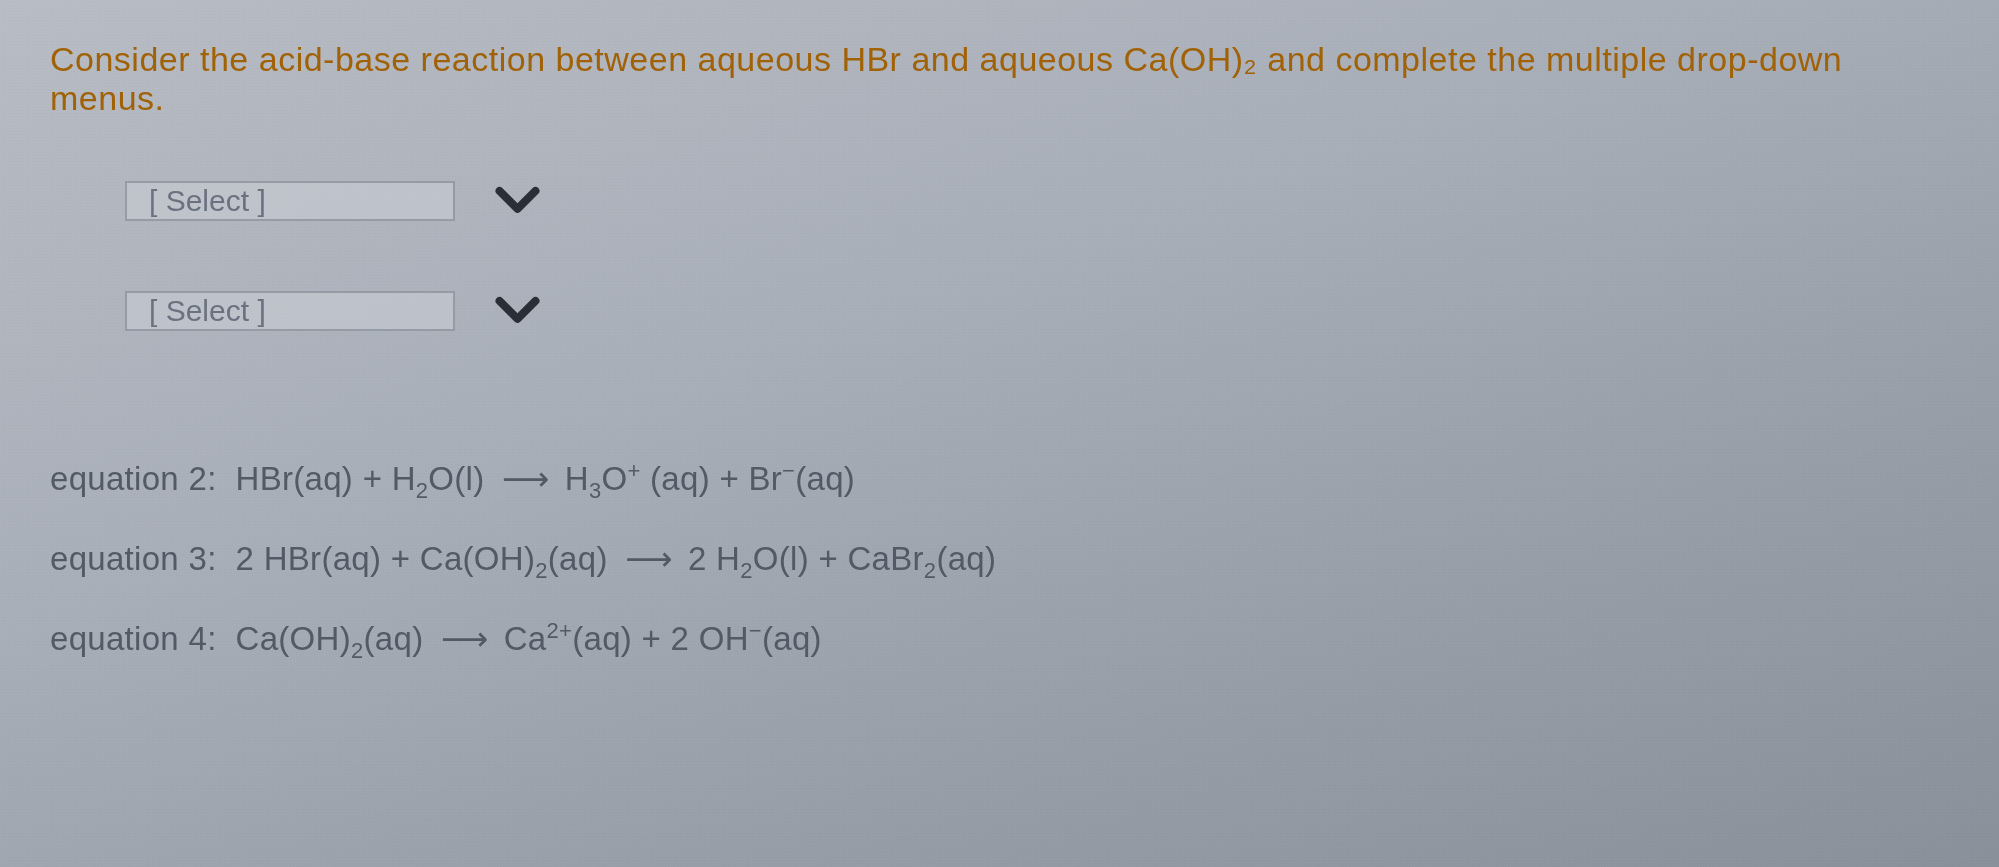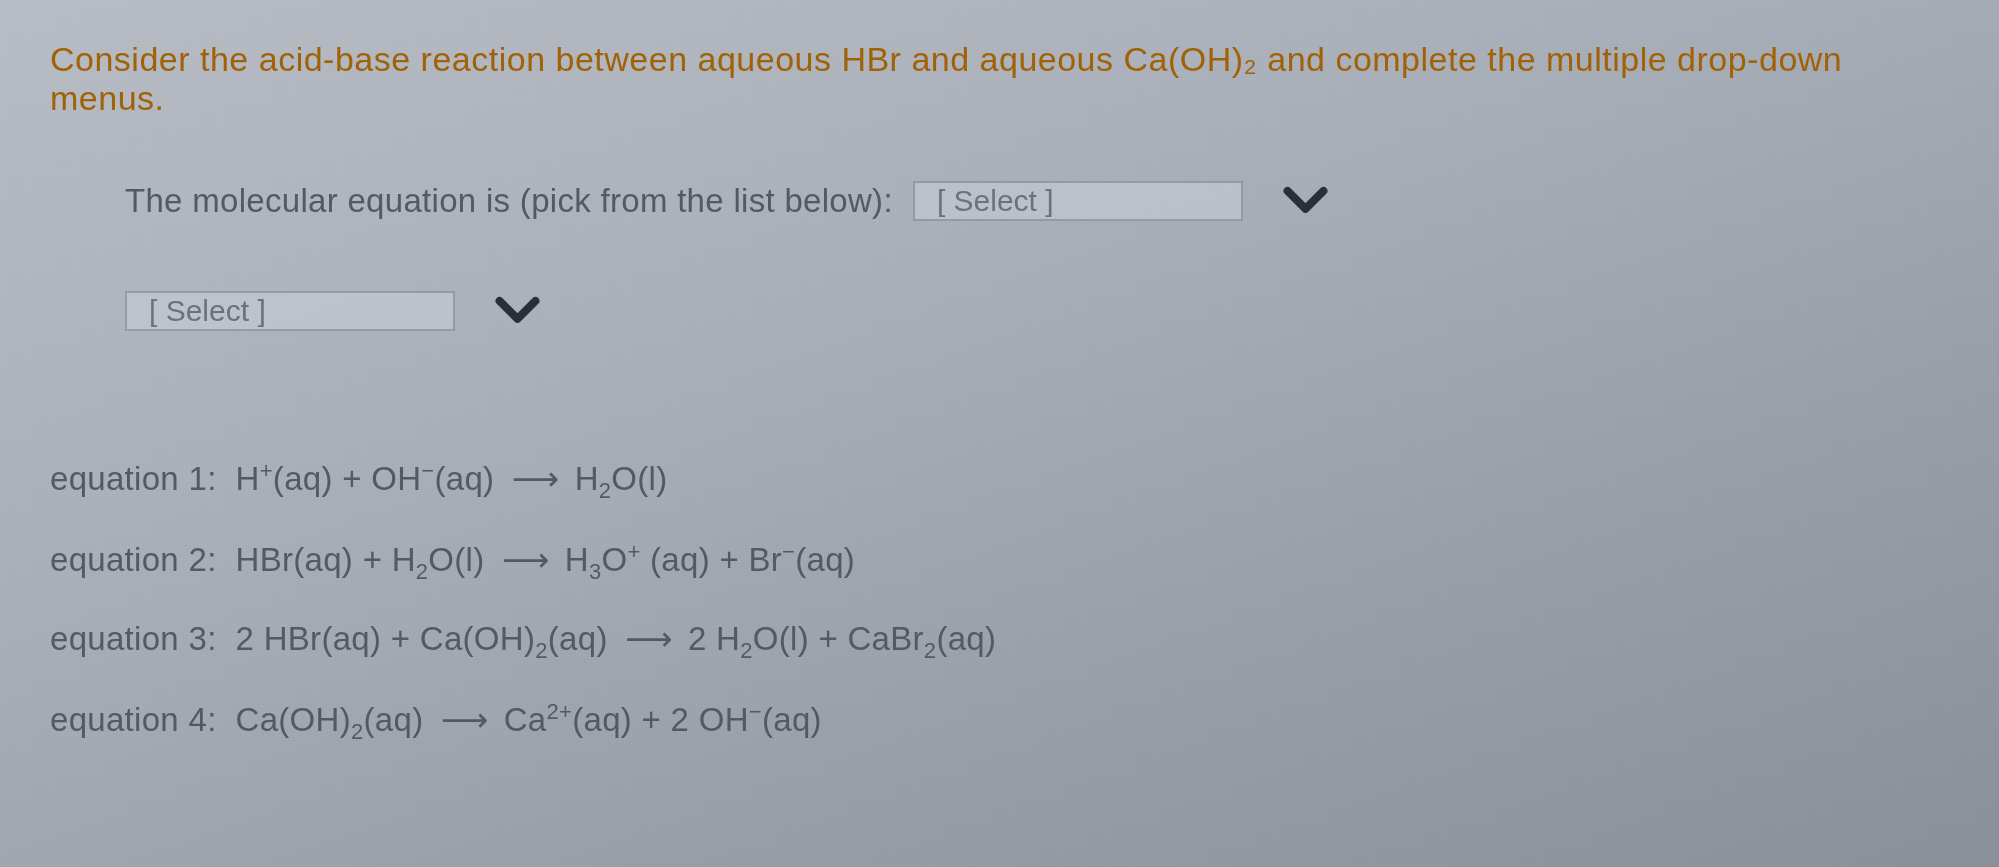--- a/index.html
+++ b/index.html
@@ -110,44 +110,39 @@
       margin: 0 8px;
       letter-spacing: -2px;
     }
   </style>
 </head>
 <body>
 
 <div class="question-text">Consider the acid-base reaction between aqueous HBr and aqueous Ca(OH)₂ and complete the multiple drop-down menus.</div>
 
 <div class="dropdown-row">
-  <span class="dropdown-label">The molecular equation is (pick from the list below):</span>
   <span class="select-box">[ Select ]</span>
   <span class="chevron-icon">
     <svg viewBox="0 0 40 26" fill="none">
       <path d="M4 4 L20 20 L36 4" stroke="#2a2e36" stroke-width="7" stroke-linecap="round" stroke-linejoin="round"></path>
     </svg>
   </span>
 </div>
 
 <div class="dropdown-row">
   <span class="select-box">[ Select ]</span>
   <span class="chevron-icon">
     <svg viewBox="0 0 40 26" fill="none">
       <path d="M4 4 L20 20 L36 4" stroke="#2a2e36" stroke-width="7" stroke-linecap="round" stroke-linejoin="round"></path>
     </svg>
   </span>
 </div>
 
 <div class="equations-list">
   <div class="equation-line">
-    <span>equation 1:</span>&nbsp;
-    H<sup>+</sup>(aq) + OH<sup>−</sup>(aq) <span class="arrow">⟶</span> H<sub>2</sub>O(l)
-  </div>
-  <div class="equation-line">
     <span>equation 2:</span>&nbsp;
     HBr(aq) + H<sub>2</sub>O(l) <span class="arrow">⟶</span> H<sub>3</sub>O<sup>+</sup> (aq) + Br<sup>−</sup>(aq)
   </div>
   <div class="equation-line">
     <span>equation 3:</span>&nbsp;
     2 HBr(aq) + Ca(OH)<sub>2</sub>(aq) <span class="arrow">⟶</span> 2 H<sub>2</sub>O(l) + CaBr<sub>2</sub>(aq)
   </div>
   <div class="equation-line">
     <span>equation 4:</span>&nbsp;
     Ca(OH)<sub>2</sub>(aq) <span class="arrow">⟶</span> Ca<sup>2+</sup>(aq) + 2 OH<sup>−</sup>(aq)

